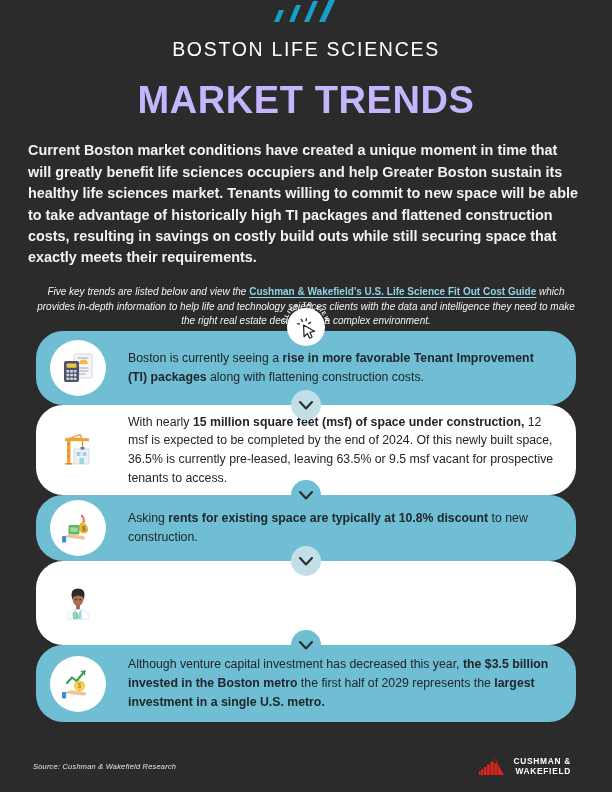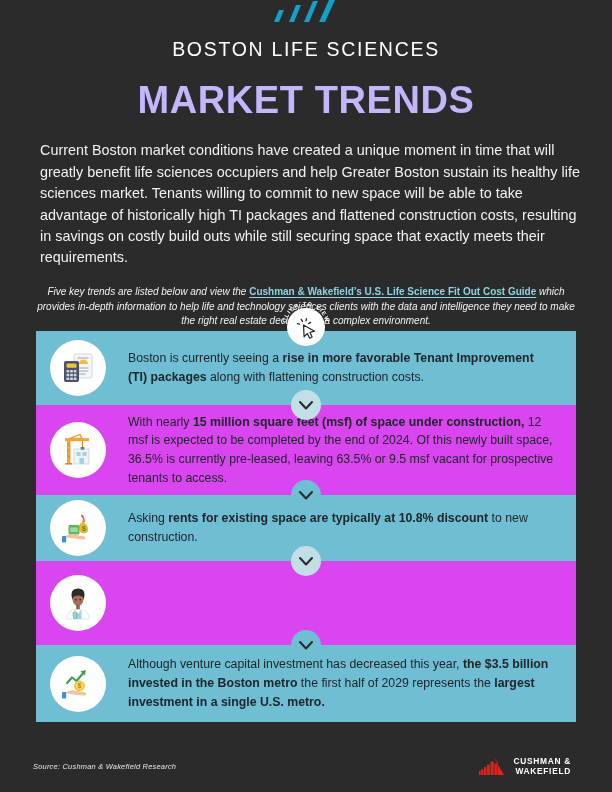--- a/index.html
+++ b/index.html
@@ -33,25 +33,26 @@
     font-size:38px;
     font-weight:bold;
     letter-spacing:0.6px;
     color:#c4b5fd;
     margin-top:20px;
     line-height:1.1;
   }
 
   
   .intro {
-    margin:18px 32px 0 40px;
+    margin:18px 32px 0 28px;
     font-size:14.4px;
     line-height:1.49;
     color:#f2f2f2;
     text-align:left;
+    font-weight:bold;
   }
   .sub {
     margin:16px 32px 0 32px;
     font-size:10px;
     line-height:1.47;
     font-style:italic;
     color:#f2f2f2;
     text-align:center;
   }
   .sub a, .sub .lnk {
@@ -77,23 +78,24 @@
     position:absolute;
     left:36px;
     top:331px;
     width:540px;
   }
   .band {
     display:flex;
     align-items:center;
     position:relative;
     padding:0 14px 0 14px;
+    border-radius:27px;
   }
   .band.dark  { background:#6fbed4; }
-  .band.light { background:#d946ef; }
+  .band.light { background:#ffffff; }
 
   .icon-wrap {
     width:56px; height:56px;
     min-width:56px;
     border-radius:50%;
     background:#ffffff;
     display:flex;
     align-items:center;
     justify-content:center;
     margin-right:22px;

